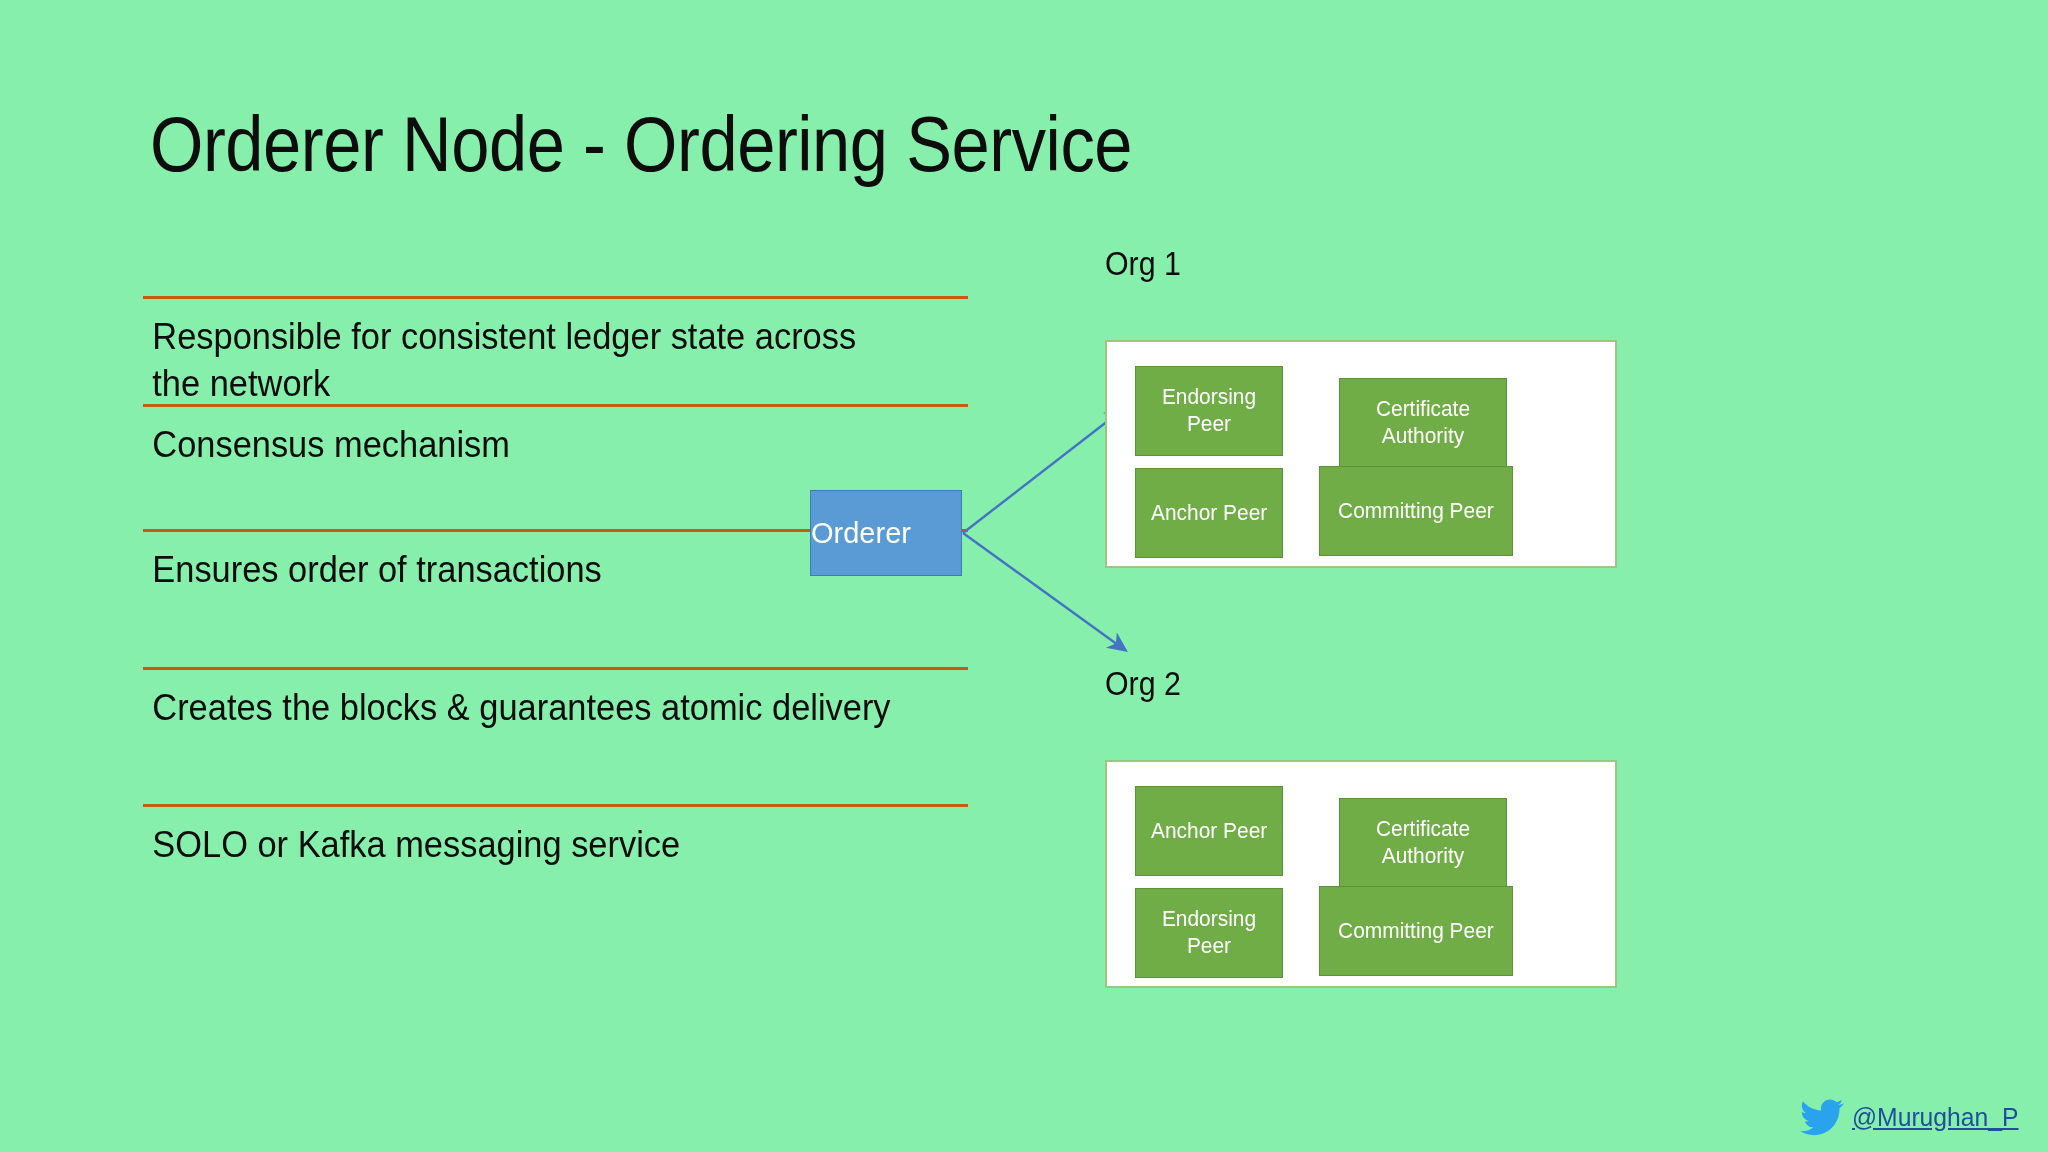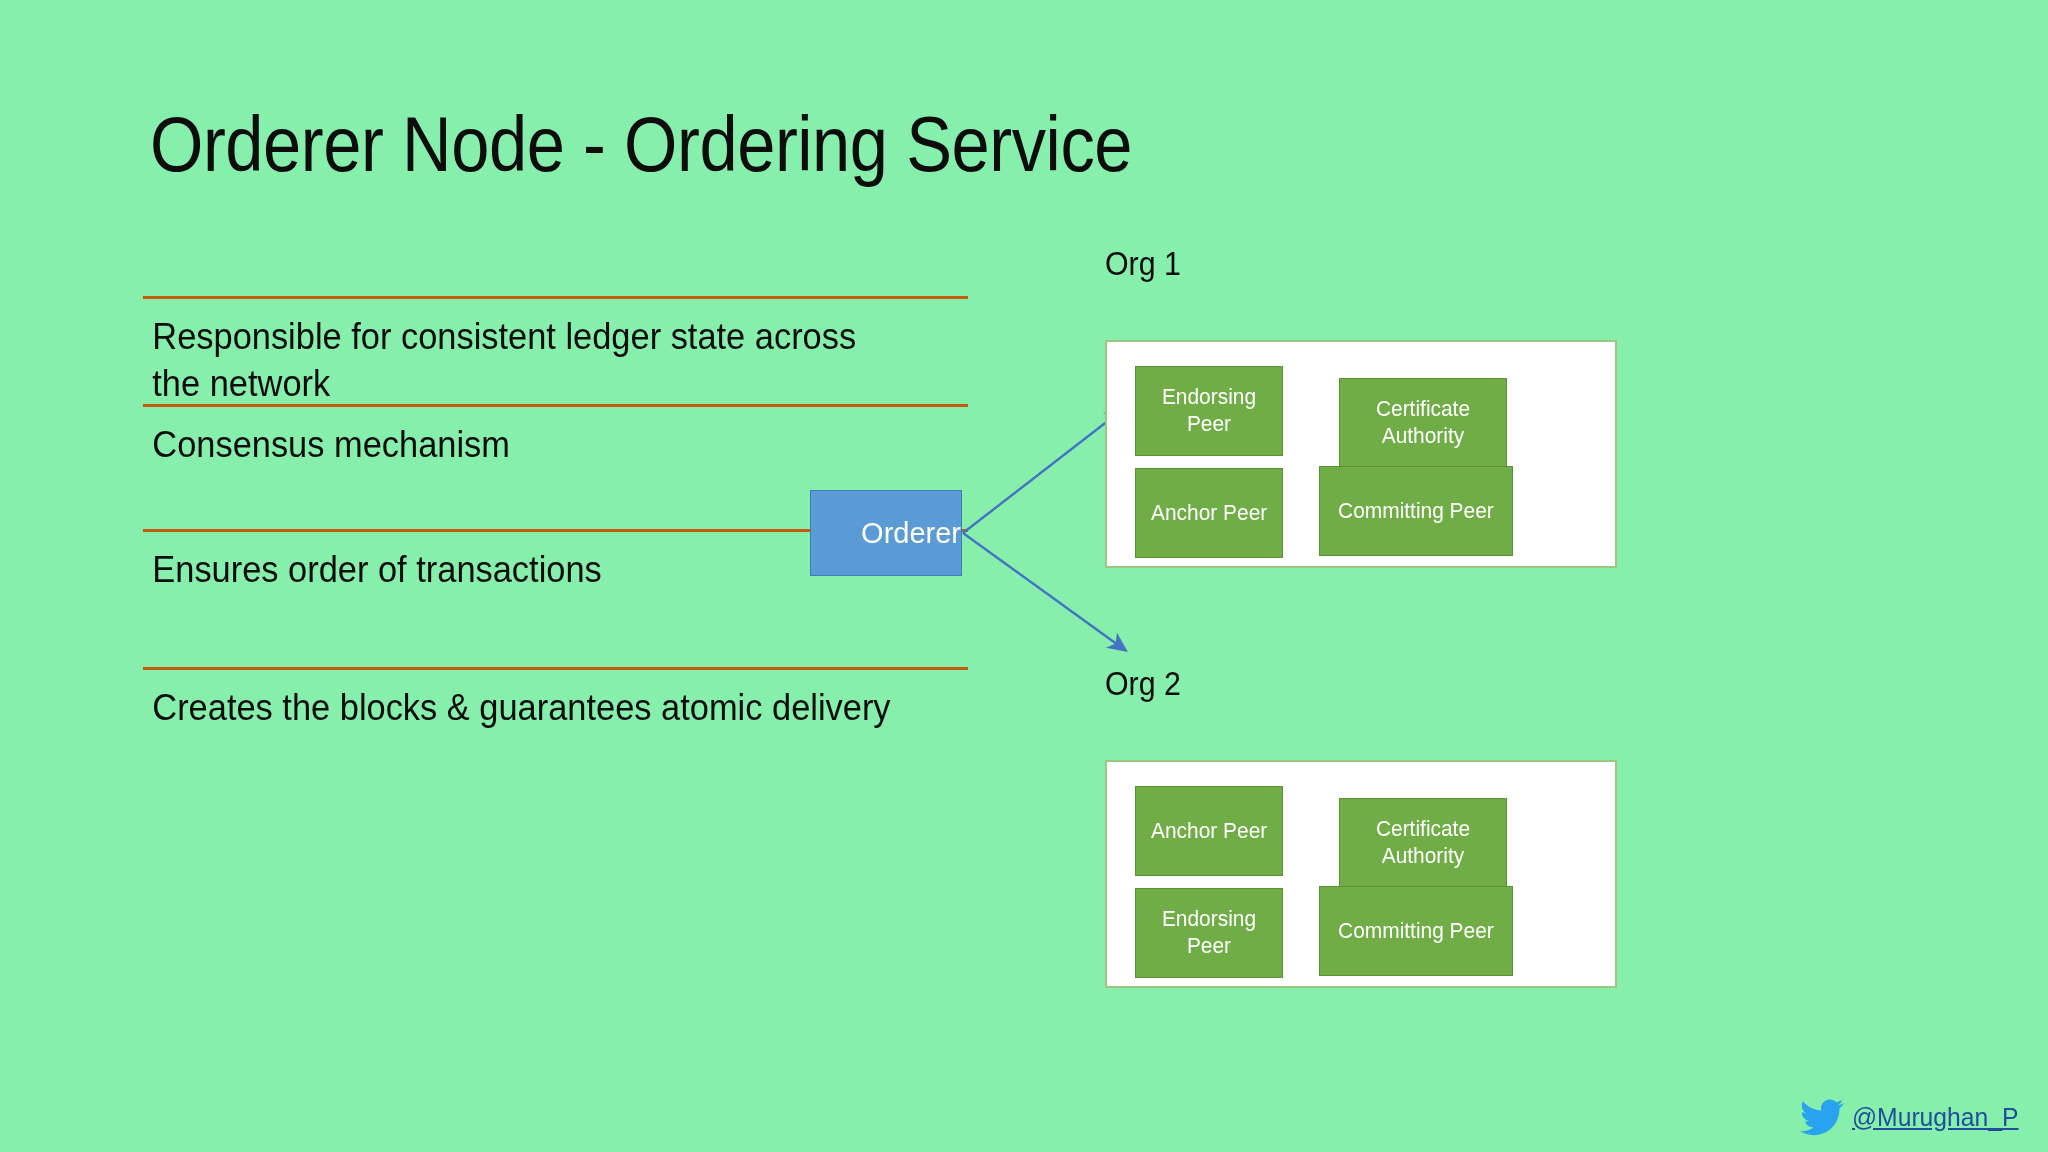--- a/index.html
+++ b/index.html
@@ -130,21 +130,21 @@
     left: -250px;
     top: 235px;
     width: 152px;
     height: 86px;
     background: #5B9BD5;
     border: 1px solid #3E7EB8;
     box-sizing: border-box;
     color: #ffffff;
     display: flex;
     align-items: center;
-    justify-content: flex-end;
+    justify-content: flex-start;
     font-size: 29px;
     font-family: "Liberation Sans", sans-serif;
   }
 
   
   #connectors {
     position: absolute;
     left: -260px;
     top: -20px;
     width: 960px;
@@ -191,20 +191,23 @@
     </div>
 
     <div class="bullet-row" style="height:138px;">
       <div class="bullet-text">Ensures order of transactions</div>
     </div>
 
     <div class="bullet-row" style="height:137px;">
       <div class="bullet-text">Creates the blocks &amp; guarantees atomic delivery</div>
     </div>
 
+    <div class="bullet-row" style="height:110px;">
+      <div class="bullet-text">SOLO or Kafka messaging service</div>
+    </div>
 
   </div>
 
   <div id="diagram">
 
     <svg id="connectors" viewBox="0 0 960 840" width="960" height="840">
       <defs>
         <marker id="arrow-blue" markerWidth="9" markerHeight="9" refX="7" refY="4.5" orient="auto" markerUnits="strokeWidth">
           <path d="M0,0.6 L8.5,4.5 L0,8.4 L2.3,4.5 Z" fill="#4472C4"></path>
         </marker>

